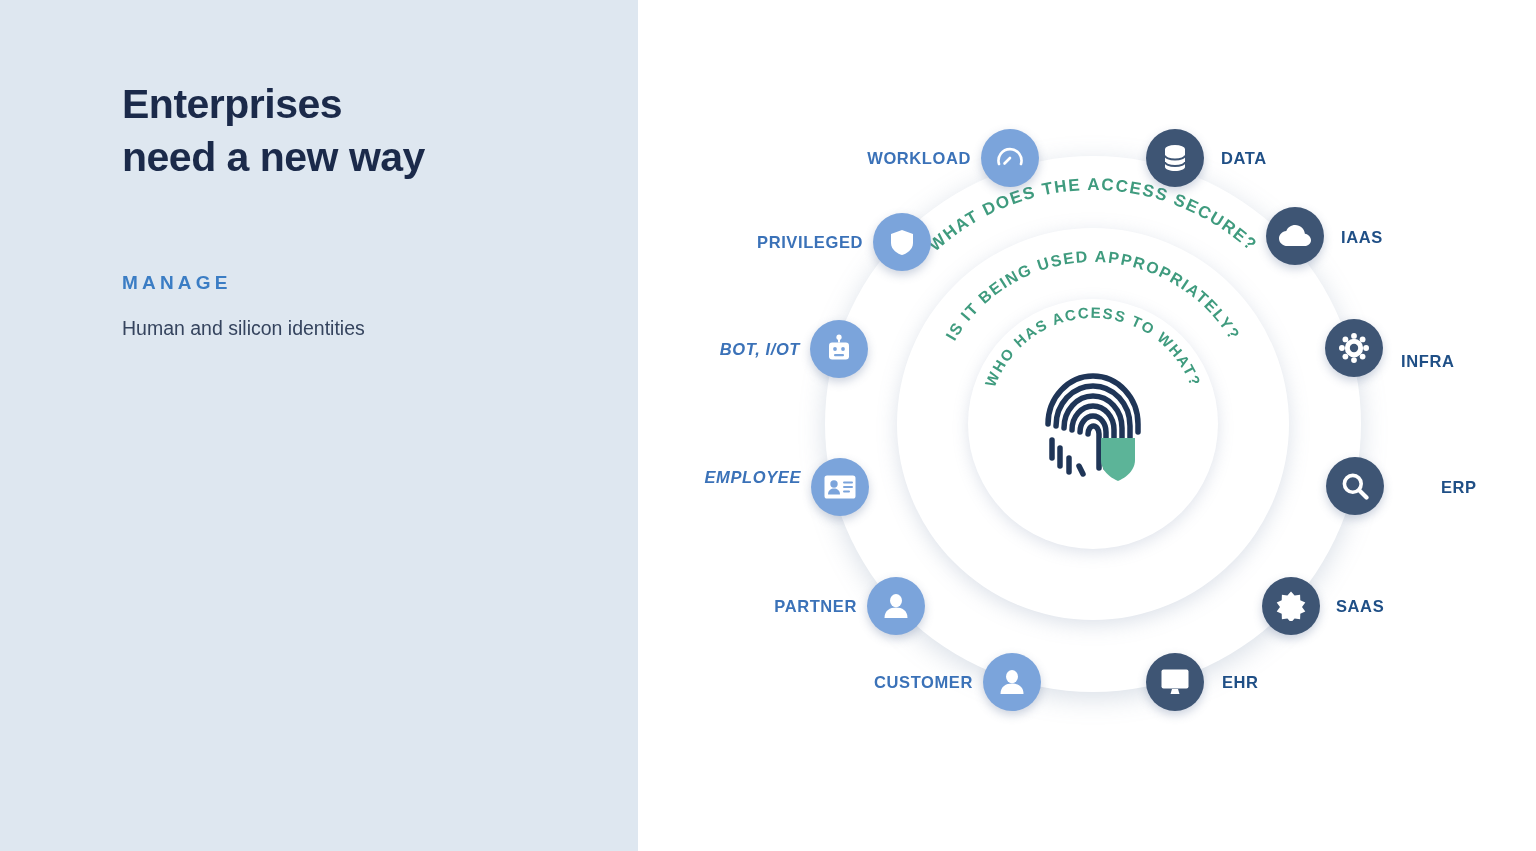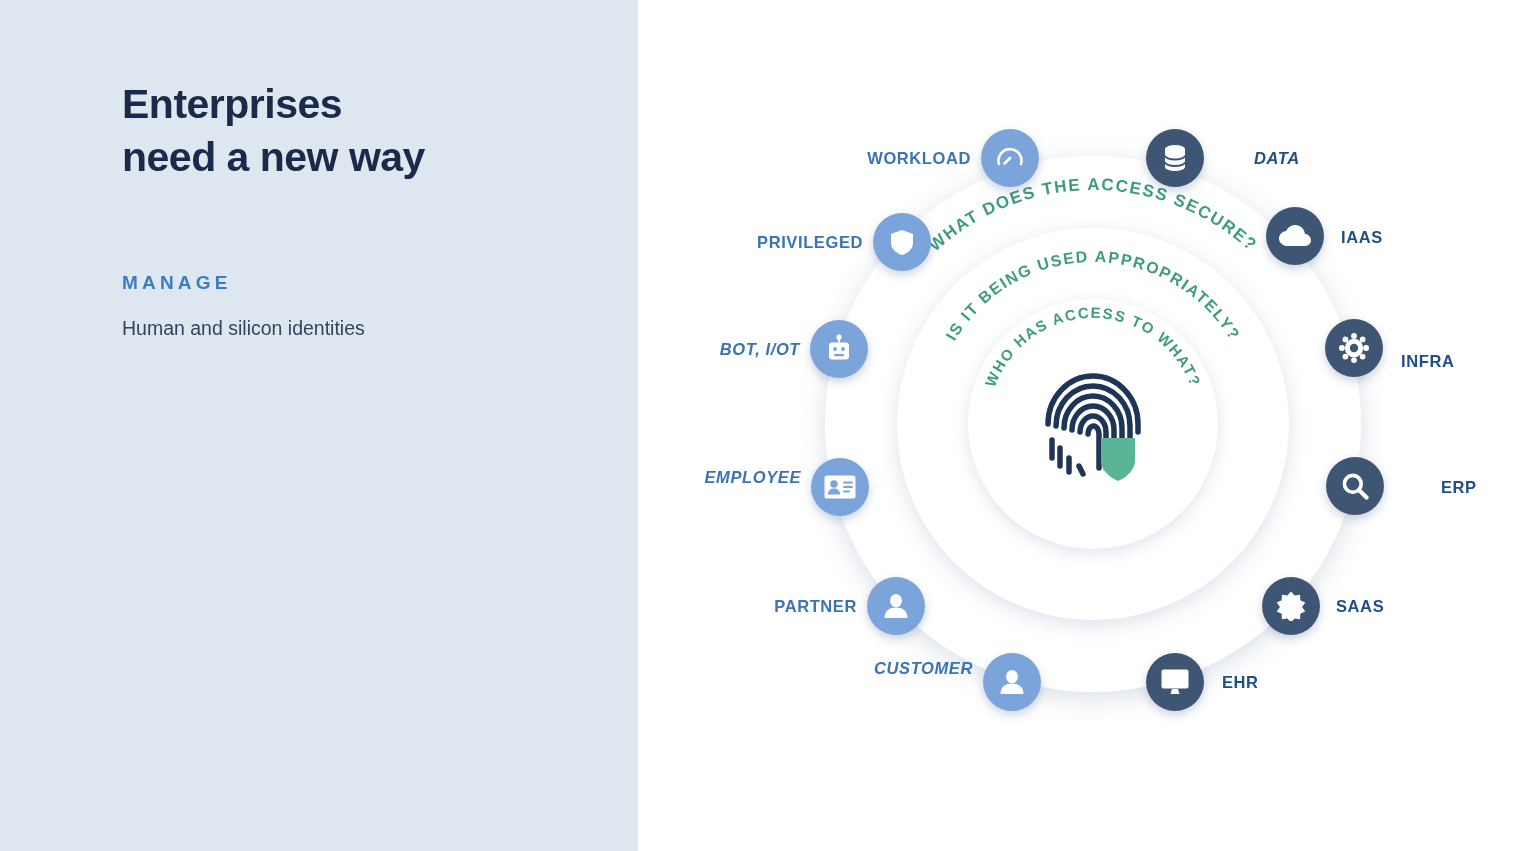--- a/index.html
+++ b/index.html
@@ -223,31 +223,31 @@
         </svg>
       </div>
       <div class="node-label left" style="left:94px; top:598px; width:125px;">PARTNER</div>
 
       <div class="node light" style="left:345px; top:653px;">
         <svg width="28" height="28" viewBox="0 0 28 28">
           <ellipse cx="14" cy="8.6" rx="6" ry="6.6" fill="#fff"></ellipse>
           <path d="M2.5 26 C2.5 18.6 8 15.6 14 15.6 C20 15.6 25.5 18.6 25.5 26 Z" fill="#fff"></path>
         </svg>
       </div>
-      <div class="node-label left" style="left:200px; top:660px; width:135px;font-style:italic;">CUSTOMER</div>
+      <div class="node-label left" style="left:200px; top:674px; width:135px;">CUSTOMER</div>
 
       <div class="node dark" style="left:508px; top:129px;">
         <svg width="24" height="28" viewBox="0 0 24 28">
           <ellipse cx="12" cy="5" rx="10" ry="4" fill="#fff"></ellipse>
           <path d="M2 5 L2 23 C2 25.3 6.5 27 12 27 C17.5 27 22 25.3 22 23 L22 5" fill="#fff"></path>
           <path d="M2 11.5 C2 13.8 6.5 15.5 12 15.5 C17.5 15.5 22 13.8 22 11.5" fill="none" stroke="#3e5574" stroke-width="1.9"></path>
           <path d="M2 18 C2 20.3 6.5 22 12 22 C17.5 22 22 20.3 22 18" fill="none" stroke="#3e5574" stroke-width="1.9"></path>
         </svg>
       </div>
-      <div class="node-label right dark-txt" style="left:616px; top:150px;font-style:italic;">DATA</div>
+      <div class="node-label right dark-txt" style="left:583px; top:150px;">DATA</div>
 
       <div class="node dark" style="left:628px; top:207px;">
         <svg width="32" height="22" viewBox="0 0 32 22">
           <path d="M8.5 21 C3.8 21 0 17.5 0 13.4 C0 9.6 3.2 6.3 7.3 6 C8.6 2.5 12.1 0 16.2 0 C21.2 0 25.4 3.8 25.9 8.7 C29.3 9.3 32 12 32 15.2 C32 18.4 29.2 21 25.8 21 Z" fill="#fff"></path>
         </svg>
       </div>
       <div class="node-label right dark-txt" style="left:703px; top:229px;">IAAS</div>
 
       <div class="node dark" style="left:687px; top:319px;">
         <svg width="30" height="30" viewBox="0 0 30 30">

